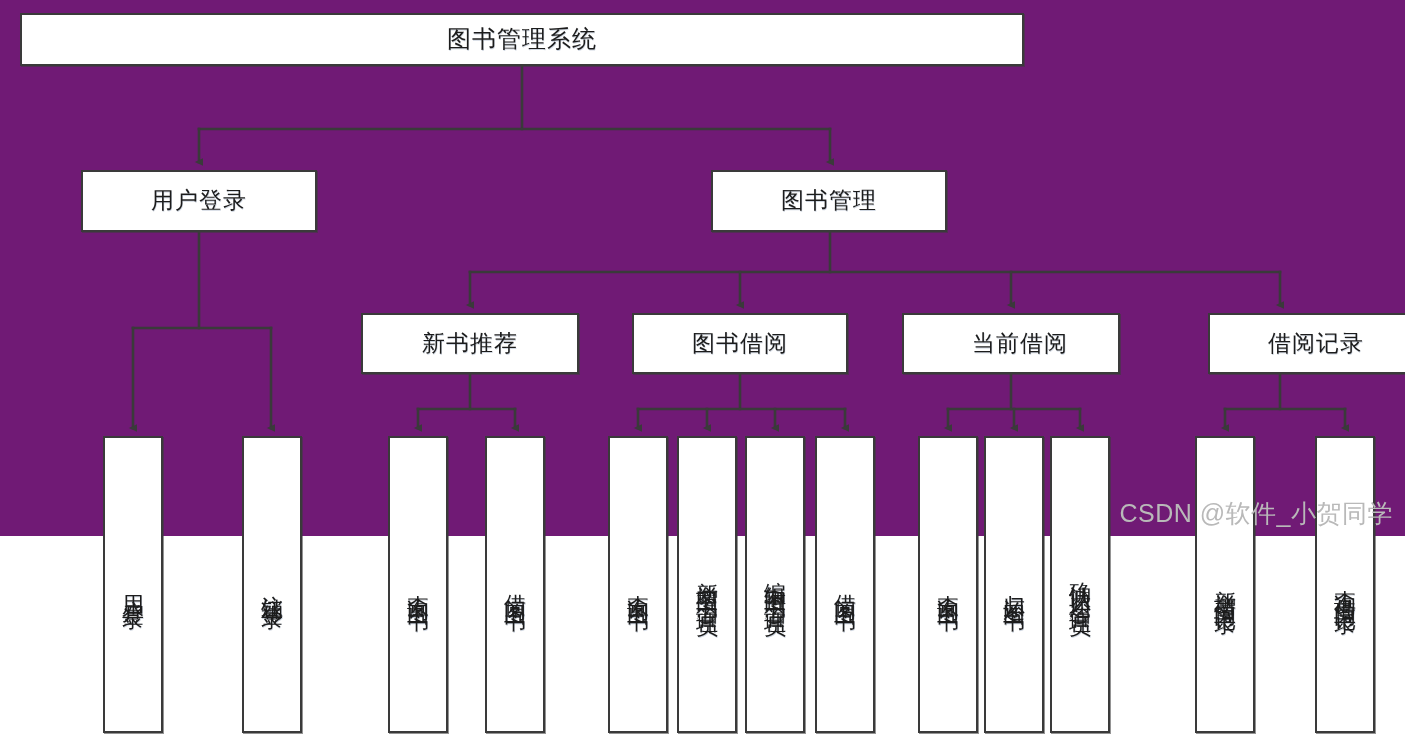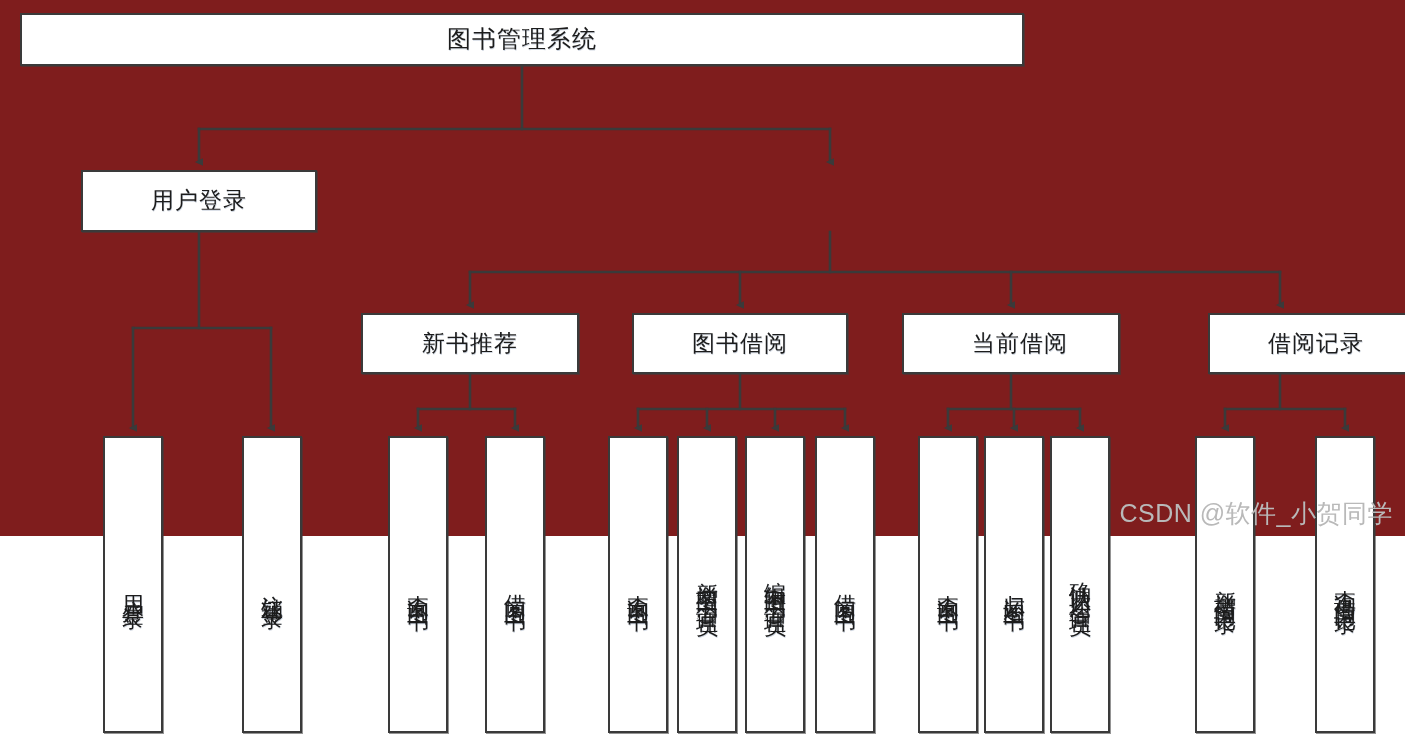--- a/index.html
+++ b/index.html
@@ -2,21 +2,21 @@
 <html><head>
 <meta charset="utf-8">
 <title>图书管理系统 功能结构图</title>
 <style>
   html,body{margin:0;padding:0;background:#ffffff;}
   body{
     width:1405px;height:747px;overflow:hidden;
     font-family:"Liberation Sans","DejaVu Sans",sans-serif;
     color:#1a1a1a;
   }
-  #diagram-root{position:relative;width:1405px;height:536px;background:#7f1d1d;}
+  #diagram-root{position:relative;width:1405px;height:536px;background:#701a75;}
   svg#tree-svg{position:absolute;left:0;top:0;width:1405px;height:747px;}
 
   .node-box{
     position:absolute;
     background:#ffffff;
     border:2.5px solid #3a3a3a;
     box-sizing:border-box;
     box-shadow:1px 1px 0 rgba(60,60,60,.55);
   }
   .node-box.horizontal{
@@ -112,20 +112,23 @@
   </svg>
 
   <div class="node-box horizontal" style="left:20px;top:13px;width:1004px;height:53px;">
     <span class="node-label root-label">图书管理系统</span>
   </div>
 
   <div class="node-box horizontal" style="left:81px;top:170px;width:236px;height:62px;">
     <span class="node-label">用户登录</span>
   </div>
 
+  <div class="node-box horizontal" style="left:711px;top:170px;width:236px;height:62px;">
+    <span class="node-label">图书管理</span>
+  </div>
 
   <div class="node-box horizontal" style="left:632px;top:313px;width:216px;height:61px;">
     <span class="node-label">图书借阅</span>
   </div>
 
   <div class="node-box horizontal" style="left:361px;top:313px;width:218px;height:61px;">
     <span class="node-label">新书推荐</span>
   </div>
 
   <div class="node-box horizontal" style="left:902px;top:313px;width:218px;height:61px;padding-left:18px;">

